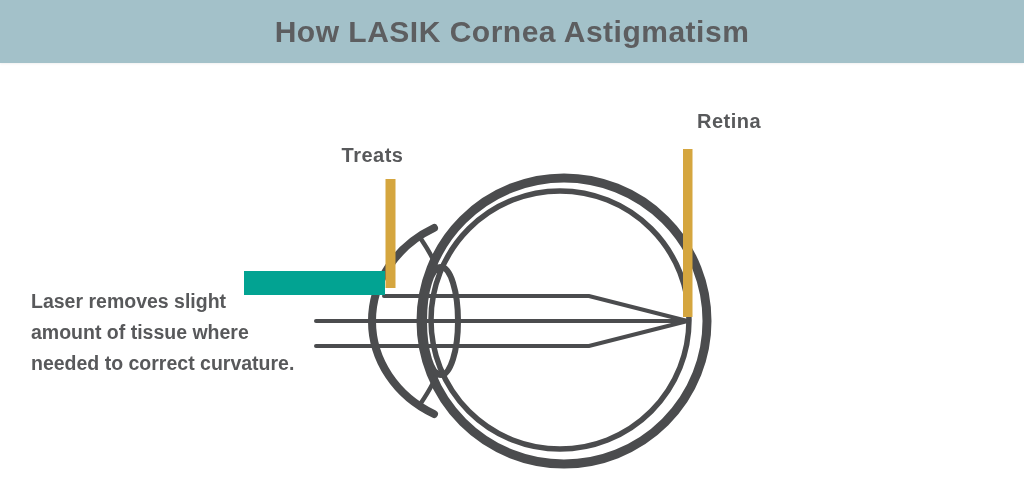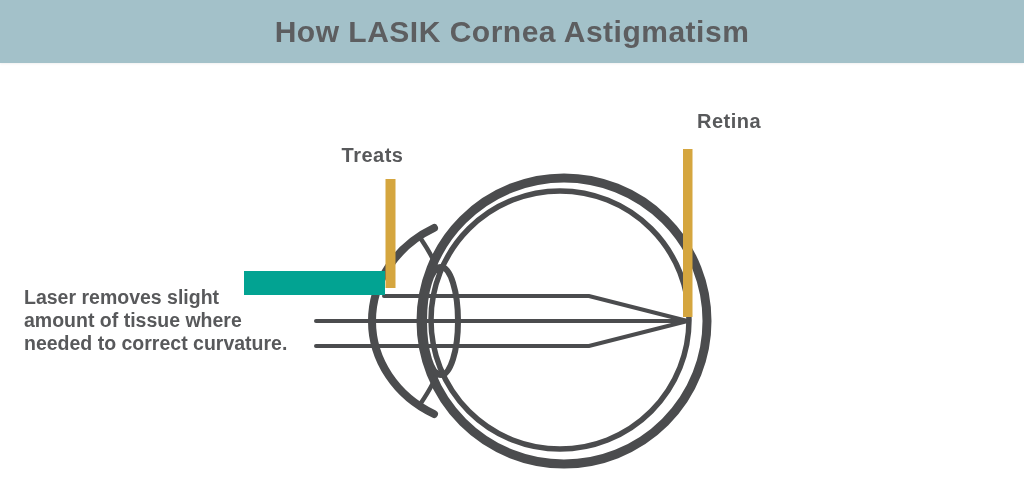--- a/index.html
+++ b/index.html
@@ -57,26 +57,26 @@
     font-weight: bold;
     font-size: 20px;
     color: var(--label-text);
     text-align: center;
     letter-spacing: 0.5px;
   }
   .label-cornea { left: 310px; top: 144px; width: 125px; }
   .label-retina { left: 668px; top: 110px; width: 122px; }
   .laser-note {
     position: absolute;
-    left: 24px;
+    left: 31px;
     top: 286px;
     width: 330px;
     font-weight: bold;
     font-size: 19.5px;
-    line-height: 23px;
+    line-height: 31px;
     color: var(--label-text);
     white-space: pre-line;
   }
 </style>
 </head>
 <body>
 
 <div class="stage">
 
   <header class="banner">

